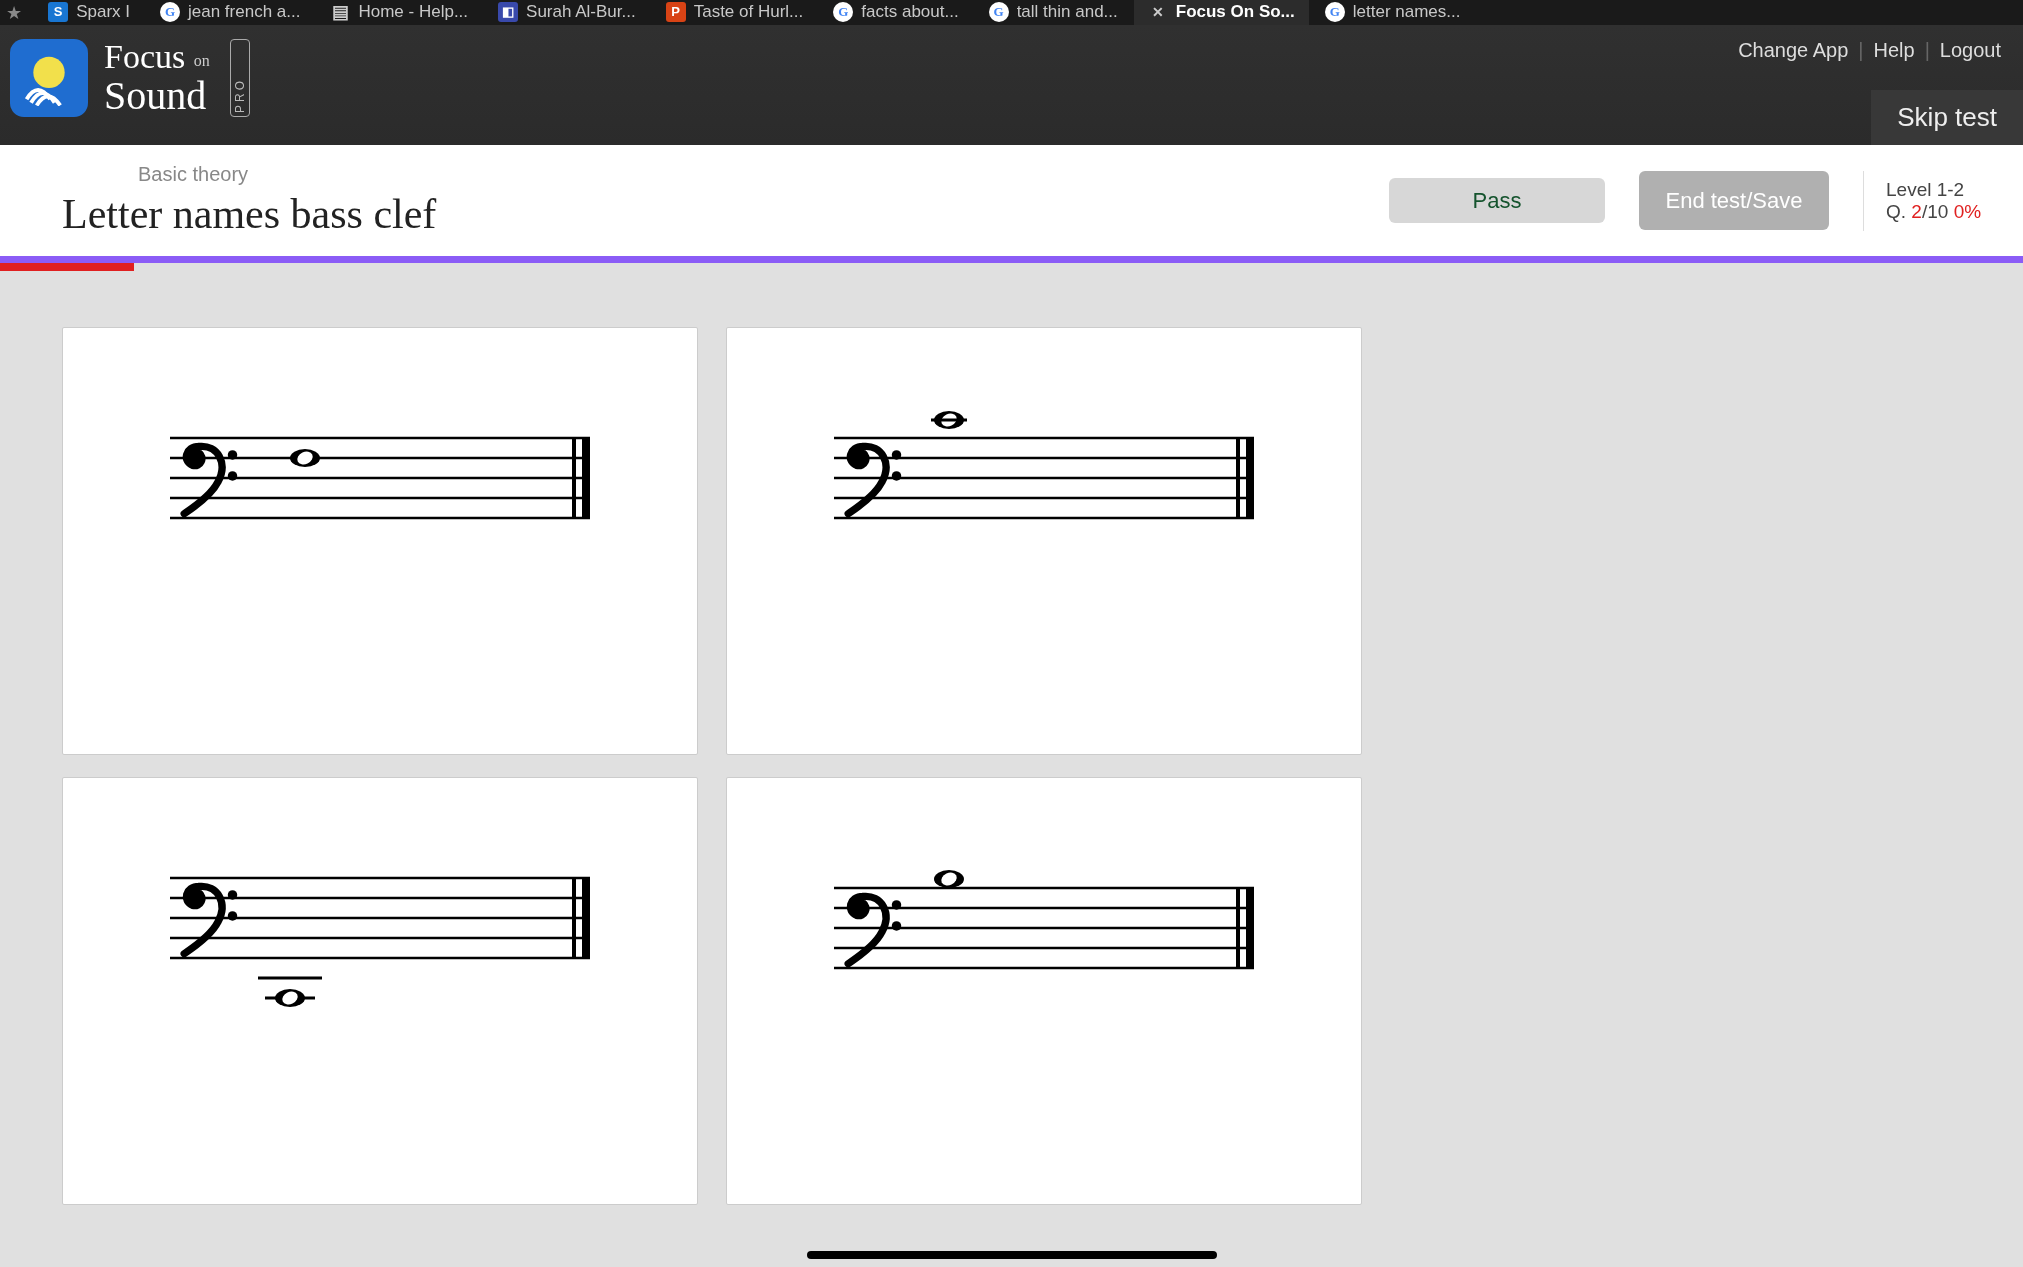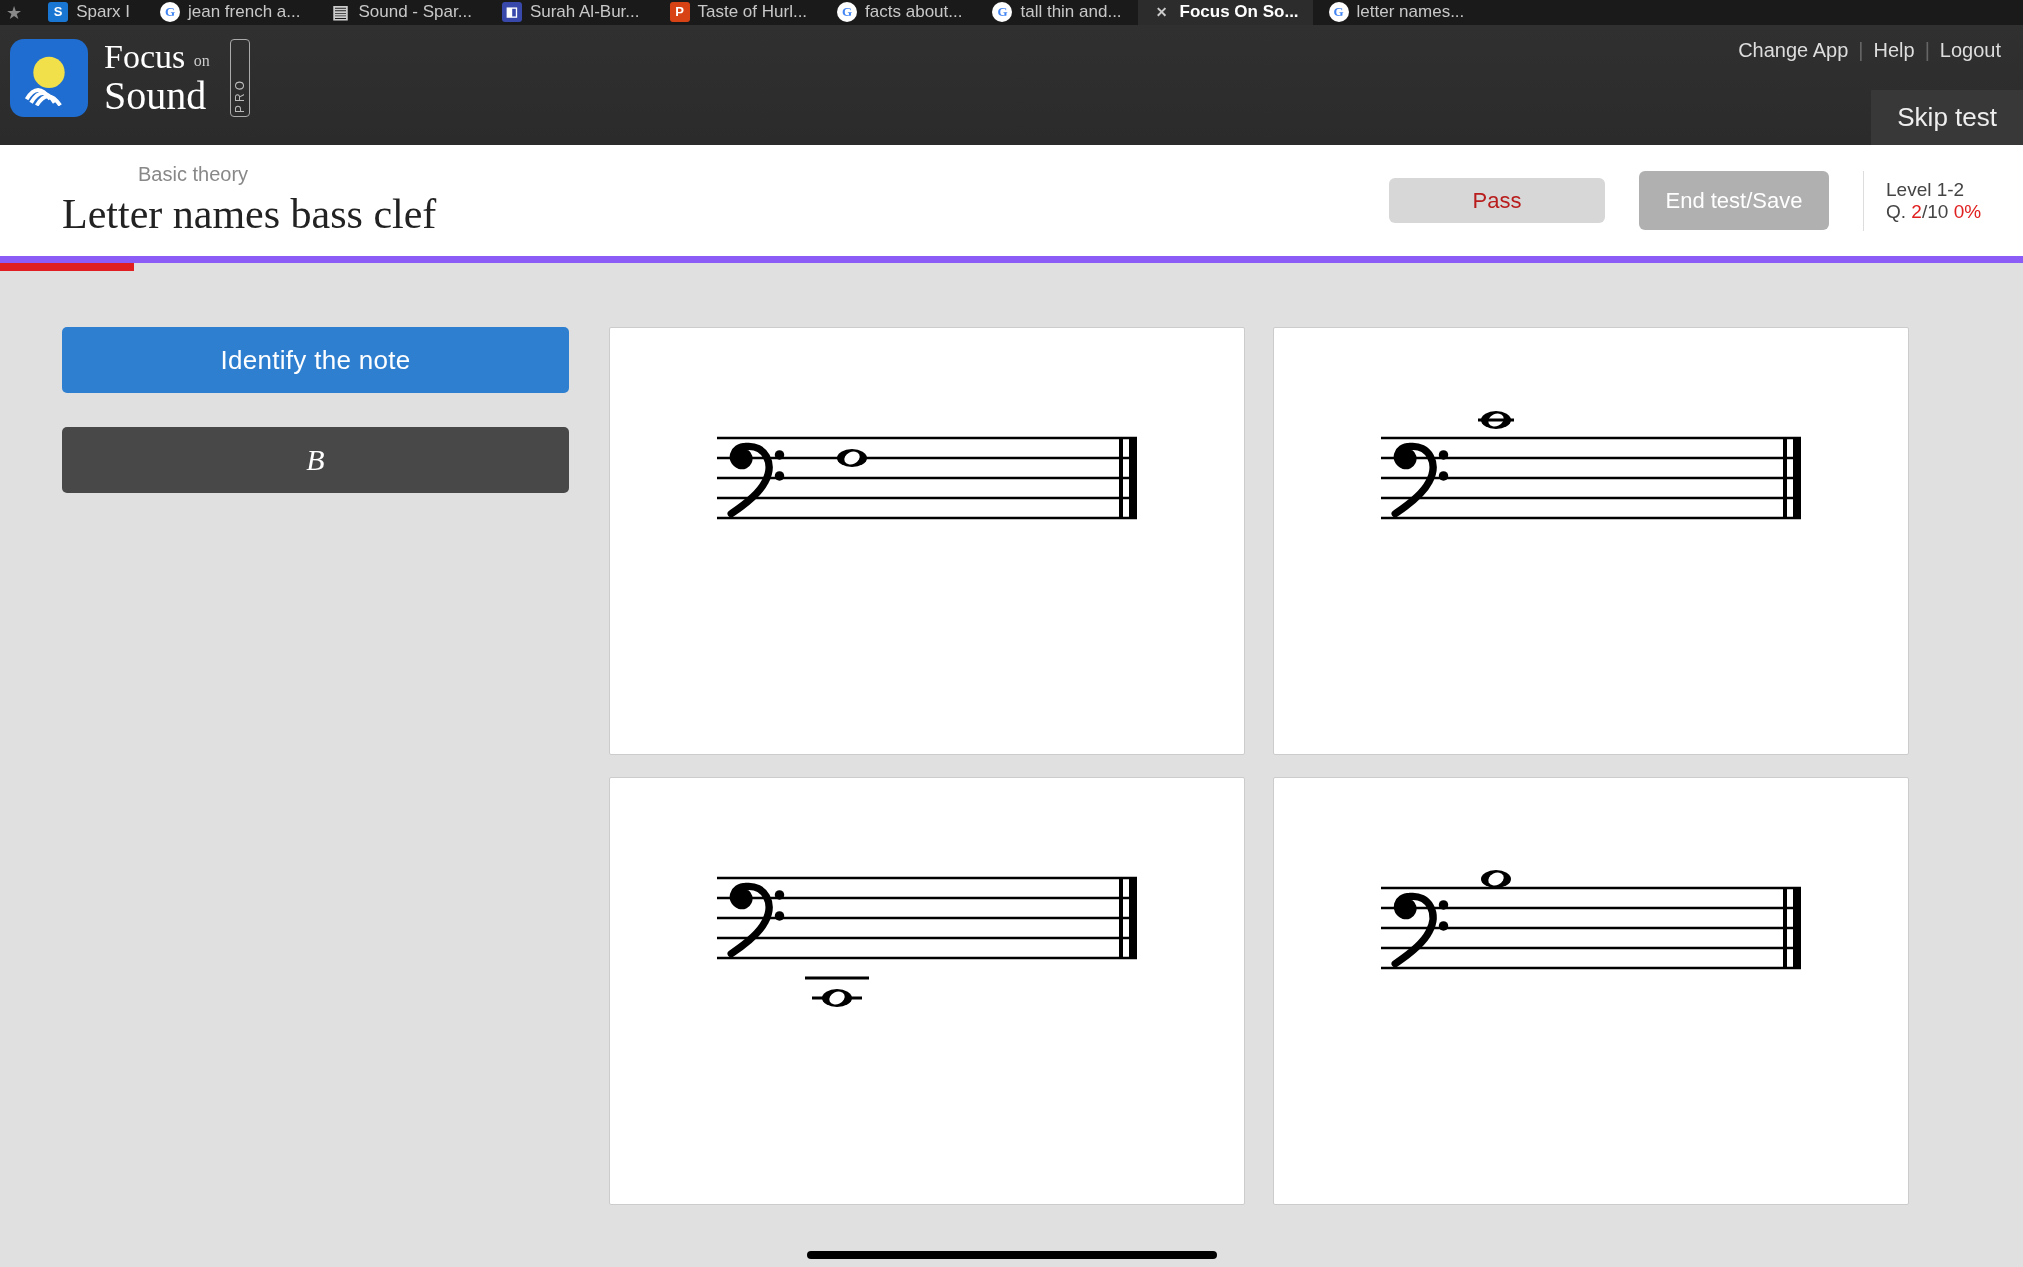--- a/index.html
+++ b/index.html
@@ -84,21 +84,21 @@
       background:#fff; height:118px; border-bottom:7px solid #8b5cf6;
       display:flex; align-items:center; padding: 0 30px 0 62px;
       position: relative;
     }
     .title-block .breadcrumb { font-size:20px; color:#888; margin-bottom:4px; margin-left: 76px;}
     .title-block .title { font-family: Georgia, 'Times New Roman', serif; font-size:42px; font-weight:500; color:#222; }
     .title-actions { margin-left:auto; display:flex; gap:34px; align-items:center; }
     .pass-btn {
       background:#d7d7d7; border-radius:6px; width:216px; height:45px;
       display:flex; align-items:center; justify-content:center;
-      font-size:22px; color:#b91c1c; cursor:pointer;
+      font-size:22px; color:#14532d; cursor:pointer;
     }
     .end-btn {
       background:#b0b0b0; border-radius:6px; width:190px; height:59px;
       display:flex; align-items:center; justify-content:center;
       font-size:22px; color:#fff; cursor:pointer;
     }
     .status-block { border-left:1px solid #ddd; height:60px; padding-left:22px; display:flex; flex-direction:column; justify-content:center; min-width: 130px;}
     .status-block .lv { font-size:19px; color:#444; }
     .status-block .q { font-size:19px; color:#444; }
     .status-block .red { color:#e02020; }
@@ -147,21 +147,21 @@
   <div class="browser-tab">
     <span class="tab-favicon fav-s">S</span>
     <span>Sparx I</span>
   </div>
   <div class="browser-tab">
     <span class="tab-favicon fav-g">G</span>
     <span>jean french a...</span>
   </div>
   <div class="browser-tab">
     <span class="tab-favicon fav-book">▤</span>
-    <span>Sound - Spar...</span>
+    <span>Home - Help...</span>
   </div>
   <div class="browser-tab">
     <span class="tab-favicon fav-blue">◧</span>
     <span>Surah Al-Bur...</span>
   </div>
   <div class="browser-tab">
     <span class="tab-favicon fav-orange">P</span>
     <span>Taste of Hurl...</span>
   </div>
   <div class="browser-tab">
@@ -222,24 +222,20 @@
         <span>Q. </span><span class="red">2</span><span>/10 </span><span class="red">0%</span>
       </div>
     </div>
   </div>
 </div>
 <div class="progress-bar">
   <div class="progress-fill"></div>
 </div>
 
 <div class="content">
-  <div class="side">
-    <div class="prompt-btn">Identify the note</div>
-    <div class="answer-btn">B</div>
-  </div>
   <div class="cards">
 
     <div class="card">
       <svg viewBox="0 0 420 160">
         <g stroke="#000" stroke-width="2.5">
           <line x1="0" y1="30" x2="420" y2="30"></line>
             <line x1="0" y1="50" x2="420" y2="50"></line>
           <line x1="0" y1="70" x2="420" y2="70"></line>
             <line x1="0" y1="90" x2="420" y2="90"></line>
           <line x1="0" y1="110" x2="420" y2="110"></line>

